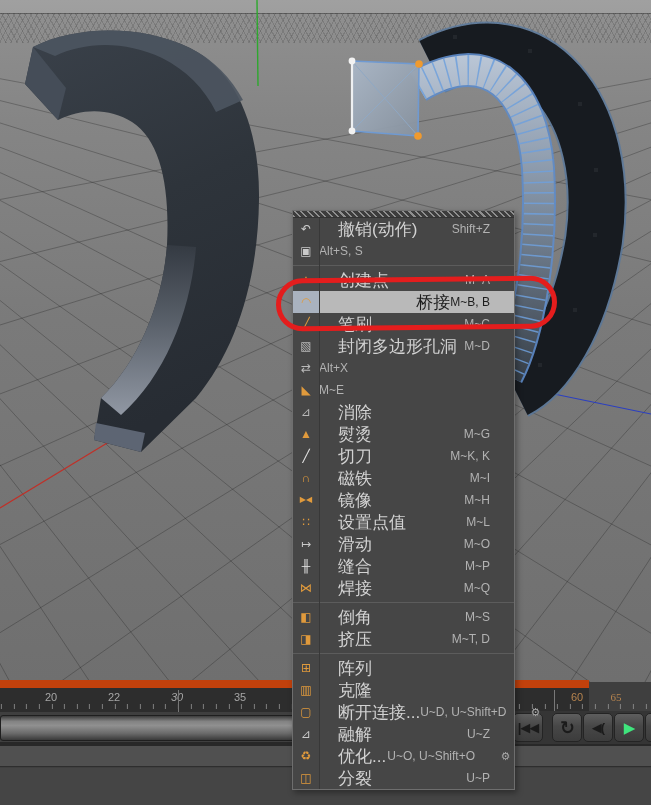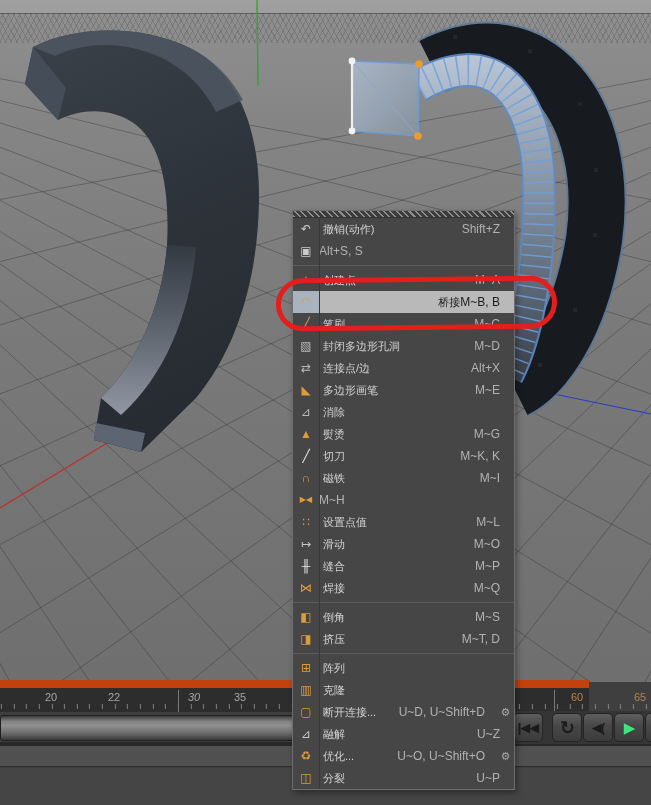--- a/index.html
+++ b/index.html
@@ -68,22 +68,22 @@
   #tear-strip {
     height:7px; flex:0 0 auto; border-bottom:1px solid #333;
     background:repeating-linear-gradient(45deg,#8e8e8e 0 1.5px,#3c3c3c 1.5px 4.5px);
   }
   #menu-items { position:relative; flex:1; display:flex; flex-direction:column; }
   #menu-items::after { 
     content:""; position:absolute; left:26px; top:0; bottom:0; width:1px; background:#383838;
   }
   .mi { height:22px; flex:0 0 auto; display:flex; align-items:center; cursor:pointer; position:relative; }
   .mi-icon { width:26px; flex:0 0 auto; text-align:center; font-size:12px; line-height:22px; }
-  .mi-label { flex:1; padding-left:4px; font-size:11px; color:#d2d2d2; white-space:nowrap; }
-  .mi-short { padding-right:14px; font-size:12px; color:#b2b2b2; white-space:nowrap; }
+  .mi-label { flex:1; padding-left:19px; font-size:17px; color:#d2d2d2; white-space:nowrap; }
+  .mi-short { padding-right:24px; font-size:12px; color:#b2b2b2; white-space:nowrap; }
   .mi-gear { width:13px; margin-right:2px; color:#a8a8a8; font-size:11px; text-align:center; }
   .mi.hl { background:#b9b9b9; }
   .mi.hl .mi-label, .mi.hl .mi-short { color:#1d1d1d;text-align:right; }
   .mi.hl .mi-icon { background:#a9b2bf; }
   .msep { height:7px; flex:0 0 auto;
     background:linear-gradient(180deg,transparent 3px,#5c5c5c 3px,#5c5c5c 4px,transparent 4px); }
   
   #annotation {
     position:absolute; left:276px; top:277px; width:281px; height:53px;
     border:5px solid #e41d1d; border-radius:27px; z-index:60;
@@ -199,24 +199,24 @@
           <circle cx="418" cy="136" r="3.8" fill="#f09a2e"></circle>
         </g>
       </g>
     </svg>
   </div>
 
   <div id="ruler">
     <div class="minor-ticks"></div>
   <span class="ruler-label" style="left: 51px; color: rgb(166, 166, 166);">20</span>
       <span class="ruler-label" style="left: 114px; color: rgb(166, 166, 166);">22</span>
-      <span class="ruler-label" style="left: 194px; color: rgb(166, 166, 166); font-style: italic;">30</span>
+      <span class="ruler-label" style="left: 177px; color: rgb(166, 166, 166); font-style: italic;">30</span>
       <span class="ruler-label" style="left: 240px; color: rgb(166, 166, 166);">35</span>
       <span class="ruler-label" style="left: 577px; color: rgb(181, 131, 78); text-align: right;">60</span>
-      <span class="ruler-label" style="left: 640px; color: rgb(181, 131, 78);">65</span>
+      <span class="ruler-label" style="left: 616px; color: rgb(181, 131, 78); font-family: Liberation Serif, serif;">65</span>
       <div class="ruler-major" style="left: 178px;"></div>
       <div class="ruler-major" style="left: 554px;"></div>
     </div>
 
   <div id="hscroll"></div>
   <div id="band-a" class="band"></div>
   <div id="band-b" class="band"></div>
   <div id="band-c" class="band"></div>
 
   <div id="transport">
@@ -263,26 +263,24 @@
           <span class="mi-label">笔刷</span>
           <span class="mi-short">M~C</span>
         </div>
         <div class="mi">
           <span class="mi-icon" style="color: rgb(185, 185, 185);">▧</span>
           <span class="mi-label">封闭多边形孔洞</span>
           <span class="mi-short">M~D</span>
         </div>
         <div class="mi">
           <span class="mi-icon" style="color: rgb(185, 185, 185);">⇄</span>
-          <span class="mi-label">连接点/边</span>
           <span class="mi-short">Alt+X</span>
         </div>
         <div class="mi">
           <span class="mi-icon" style="color: rgb(224, 154, 60);">◣</span>
-          <span class="mi-label">多边形画笔</span>
           <span class="mi-short">M~E</span>
         </div>
         <div class="mi">
           <span class="mi-icon" style="color: rgb(185, 185, 185);">⊿</span>
           <span class="mi-label">消除</span>
           <span class="mi-short"></span>
         </div>
         <div class="mi">
           <span class="mi-icon" style="color: rgb(224, 154, 60);">▲</span>
           <span class="mi-label">熨烫</span>
@@ -293,20 +291,21 @@
           <span class="mi-label">切刀</span>
           <span class="mi-short">M~K, K</span>
         </div>
         <div class="mi">
           <span class="mi-icon" style="color: rgb(224, 154, 60);">∩</span>
           <span class="mi-label">磁铁</span>
           <span class="mi-short">M~I</span>
         </div>
         <div class="mi">
           <span class="mi-icon" style="color: rgb(224, 154, 60); font-size: 8px;">▶◀</span>
+          <span class="mi-label">镜像</span>
           <span class="mi-short">M~H</span>
         </div>
         <div class="mi">
           <span class="mi-icon" style="color: rgb(224, 154, 60);">∷</span>
           <span class="mi-label">设置点值</span>
           <span class="mi-short">M~L</span>
         </div>
         <div class="mi">
           <span class="mi-icon" style="color: rgb(201, 201, 201);">↦</span>
           <span class="mi-label">滑动</span>

